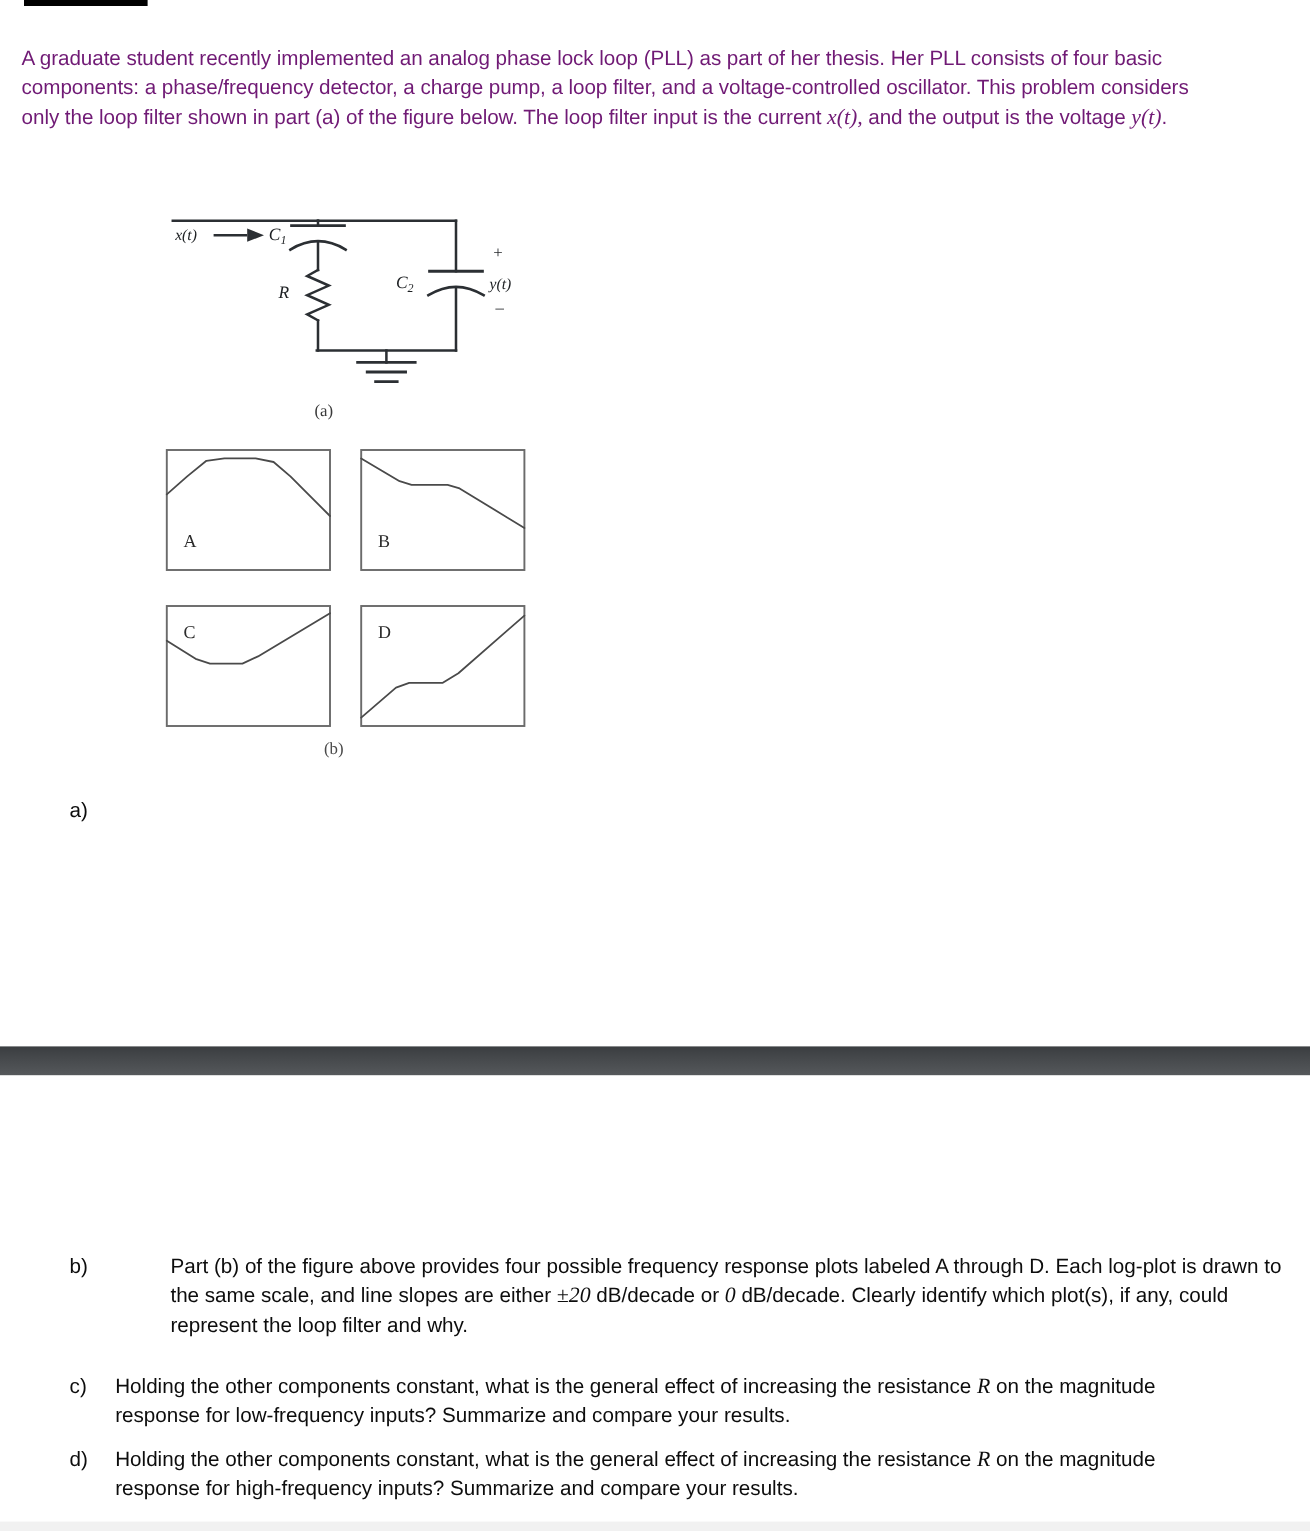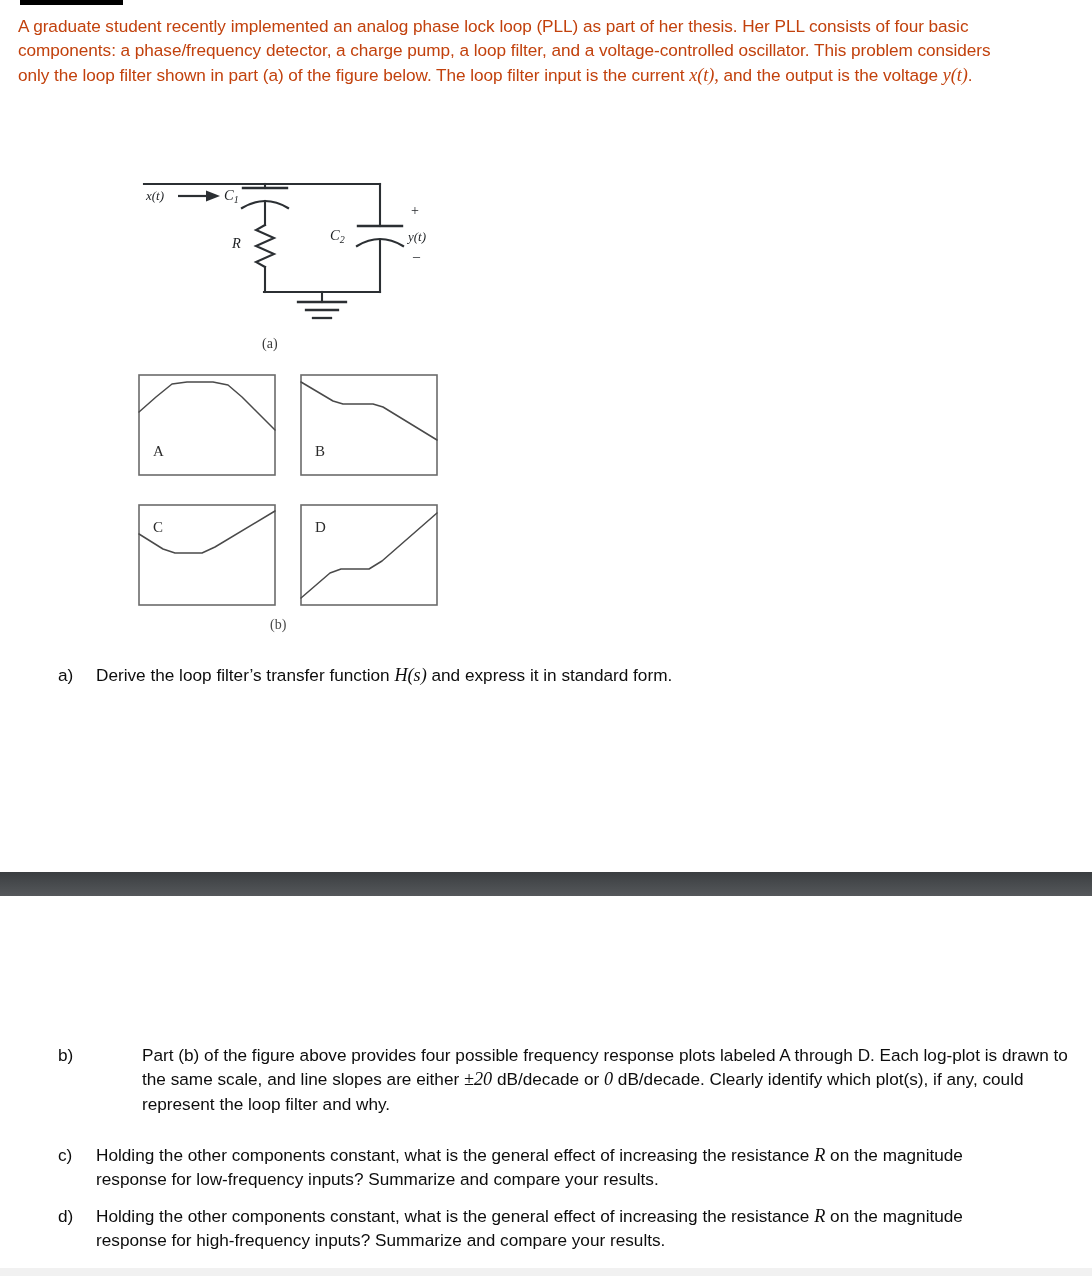--- a/index.html
+++ b/index.html
@@ -27,26 +27,26 @@
     top: 0px;
     width: 103px;
     height: 5px;
     background: #000000;
   }
 
   
   #intro {
     position: absolute;
     left: 18px;
-    top: 14px;
+    top: 36px;
     width: 1005px;
     font-size: 17.2px;
     line-height: 24.3px;
     letter-spacing: -0.05px;
-    color: #c2410c;
+    color: #701a75;
   }
   .mathit {
     font-family: "Liberation Serif", serif;
     font-style: italic;
     font-size: 18.2px;
   }
 
   
   #figure {
     position: absolute;
@@ -208,21 +208,20 @@
         <rect x="0" y="0" width="136" height="100" fill="#ffffff" stroke="#6b6b6b" stroke-width="1.6"></rect>
         <polyline points="0,93 29,68 40,64 68,64 81,56 136,8" fill="none" stroke="#4a4a4a" stroke-width="1.5" stroke-linejoin="round" stroke-linecap="round"></polyline>
         <text x="14" y="27" font-family="Liberation Serif, serif" font-size="15" fill="#2b2b2b">D</text>
       </g>
     </svg>
 
     <div id="caption-b">(b)</div>
   </div>
 
   <div class="qmark" id="q-a-mark">a)</div>
-  <div class="qline" id="q-a-text"><span>Derive the loop filter’s transfer function </span><span class="mathit">H(s)</span><span>  and express it in standard form.</span></div>
 
   <div id="separator"></div>
 
   <div class="qmark" id="q-b-mark">b)</div>
   <div class="qline" id="q-b-text"><span>Part (b) of the figure above provides four possible frequency response plots labeled A through D. Each log-plot is drawn to the same scale, and line slopes are either </span><span class="mathit">±20</span><span> dB/decade or </span><span class="mathit">0</span><span> dB/decade. Clearly identify which plot(s), if any, could represent the loop filter and why.</span></div>
 
   <div class="qmark" id="q-c-mark">c)</div>
   <div class="qline" id="q-c-text"><span>Holding the other components constant, what is the general effect of increasing the resistance </span><span class="mathit">R</span><span>  on the magnitude response for low-frequency inputs? Summarize and compare your results.</span></div>
 
   <div class="qmark" id="q-d-mark">d)</div>

